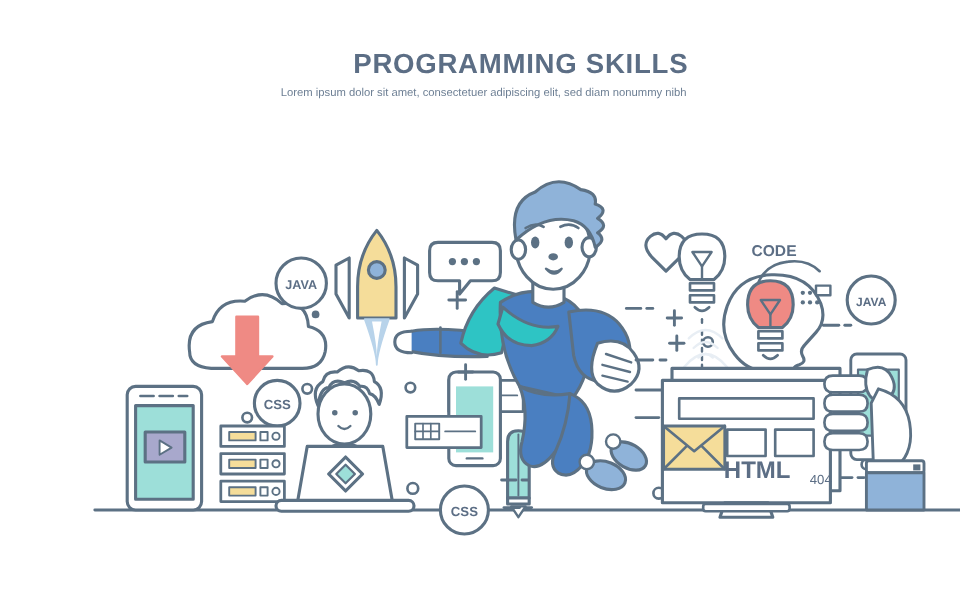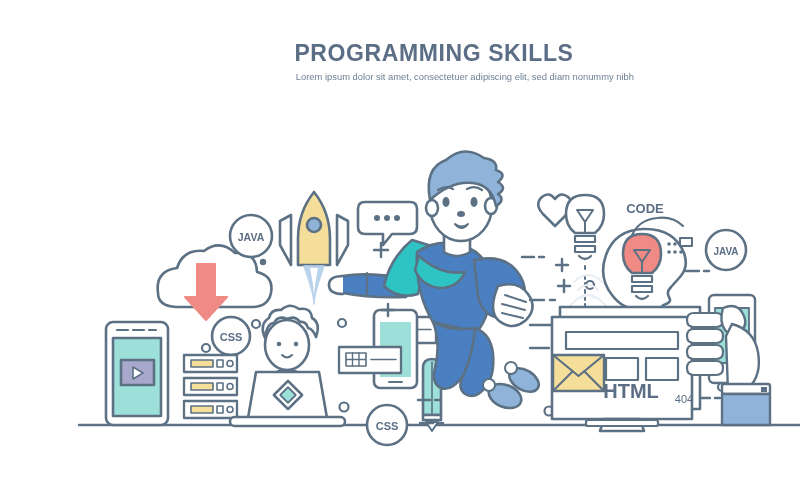--- a/index.html
+++ b/index.html
@@ -5,21 +5,21 @@
   html,body{margin:0;padding:0;background:#ffffff;}
   body{width:800px;height:503px;overflow:hidden;
        font-family:"Liberation Sans","DejaVu Sans",sans-serif;}
   #stage{position:relative;width:800px;height:357px;background:#fff;margin-left:34px;}
 
   #title{
     position:absolute;left:0;top:40px;width:800px;text-align:center;
     font-size:23px;font-weight:bold;letter-spacing:.6px;color:#5c6e85;
   }
   #sub{
-    position:absolute;left:200px;top:70px;width:400px;text-align:right;
+    position:absolute;left:200px;top:70px;width:400px;text-align:left;
     font-size:9.4px;line-height:14px;color:#6d7f94;
   }
   #sub .l{display:block;}
 
   svg#art{position:absolute;left:0;top:110px;width:800px;height:350px;display:block;}
   text{font-family:"Liberation Sans","DejaVu Sans",sans-serif;fill:#5c6e85;}
 </style>
 </head>
 <body>
 

